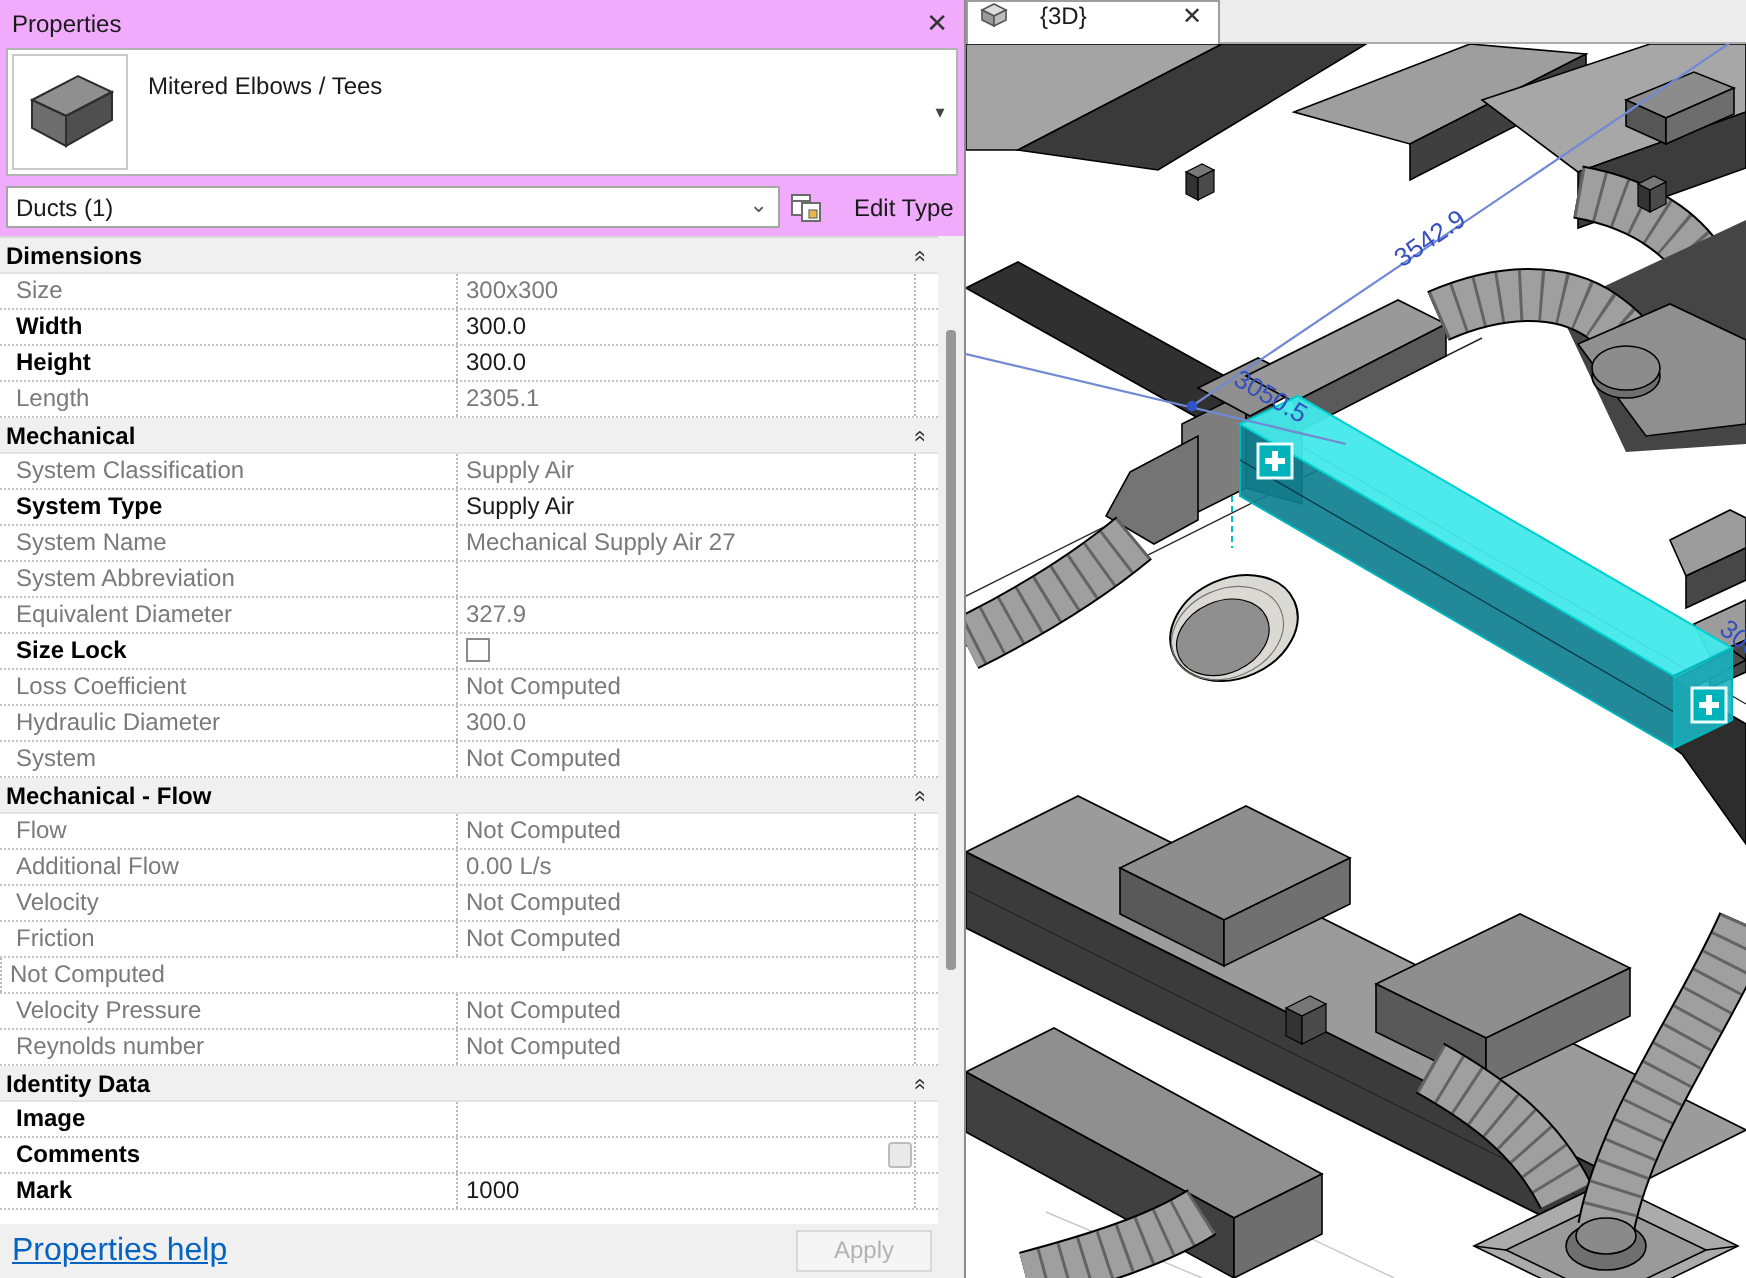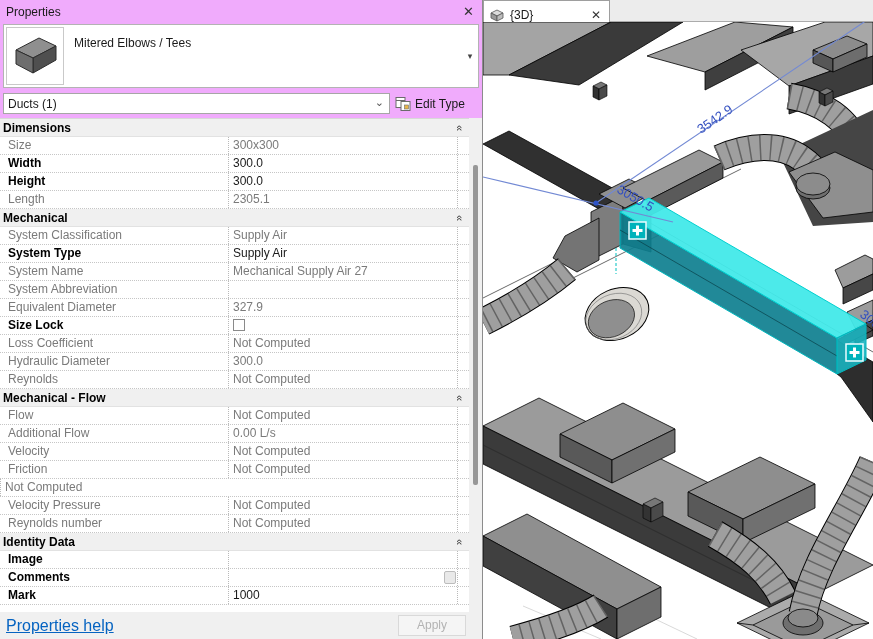--- a/index.html
+++ b/index.html
@@ -11,21 +11,21 @@
   .props { width:483px; height:639px; background:#f0abfc; border-right:1px solid #8c8c8c; position:relative; flex:none; }
   .props-header { height:23px; display:flex; align-items:center; justify-content:space-between; padding:0 8px 0 6px; font-size:12px; color:#1a1a1a; }
   .close-x { font-size:13px; color:#333; cursor:pointer; }
   .type-box { margin:1px 3px 0 3px; height:64px; background:#fff; border:1px solid #b3b3b3; display:flex; align-items:stretch; }
   .type-preview { width:58px; margin:2px; border:1px solid #c9c9c9; background:#fff; flex:none; display:flex; align-items:center; justify-content:center; }
   .type-text { flex:1; padding:10px 0 0 8px; font-size:12px; color:#1a1a1a; line-height:16px; }
   .type-arrow { width:16px; display:flex; align-items:center; justify-content:center; font-size:9px; color:#444; }
   .combo-row { display:flex; margin:5px 3px 0 3px; height:21px; }
   .combo { flex:1; background:#fff; border:1px solid #a6a6a6; font-size:12px; color:#1a1a1a; display:flex; align-items:center; padding:0 4px; position:relative; }
   .combo .chevron { position:absolute; right:5px; top:2px; color:#555; font-size:11px; }
-  .edit-type-btn { width:86px; margin-left:3px; display:flex; align-items:center; gap:4px; font-size:12px; color:#1a1a1a; padding-left:2px; cursor:pointer; }
+  .edit-type-btn { width:86px; margin-left:3px; display:flex; align-items:center; gap:16px; font-size:12px; color:#1a1a1a; padding-left:2px; cursor:pointer; }
 
   .grid-wrap { position:absolute; left:0; right:13px; top:118px; height:494px; background:#fff; border-top:1px solid #d8d8d8; overflow:hidden; }
   .psection { height:18px; background:#f0f0f0; display:flex; align-items:center; justify-content:space-between; padding:0 6px 0 3px; border-bottom:1px solid #e2e2e2; }
   .pstitle { font-size:12px; font-weight:bold; color:#000; }
   .chev { display:inline-block; transform:rotate(90deg); font-size:11px; color:#333; line-height:10px; }
   .prow { height:18px; display:flex; border-bottom:1px dotted #c6c6c6; background:#fff; }
   .plabel { width:228px; flex:none; font-size:12px; color:#7a7a7a; line-height:17px; padding-left:8px; white-space:nowrap; overflow:hidden; }
   .pvalue { flex:1; font-size:12px; color:#7a7a7a; line-height:17px; padding-left:4px; border-left:1px dotted #b9b9b9; white-space:nowrap; overflow:hidden; position:relative; }
   .pspare { width:12px; flex:none; border-left:1px dotted #b9b9b9; }
   .prow.editable .plabel { color:#000; font-weight:bold; }
@@ -36,21 +36,21 @@
   .scrollbar { position:absolute; right:0; top:118px; width:13px; height:494px; background:#f0f0f0; }
   .thumb { position:absolute; left:4px; width:5px; top:47px; height:320px; background:#979797; border-radius:2px; }
 
   .props-footer { position:absolute; left:0; right:0; bottom:0; height:27px; background:#f0f0f0; display:flex; align-items:center; justify-content:space-between; padding:0 16px 0 6px; }
   .help-link { font-size:16px; color:#0563c1; text-decoration:underline; cursor:pointer;text-align:right; }
   .apply-btn { width:68px; height:21px; background:#f5f5f5; border:1px solid #d9d9d9; color:#b3b3b3; font-size:12px; text-align:center; line-height:19px; }
 
   
   .viewpane { flex:1; display:flex; flex-direction:column; background:#fff; }
   .tabbar { height:22px; background:#ececec; border-bottom:1px solid #ababab; display:flex; align-items:flex-end; }
-  .tab { height:22px; margin-bottom:-1px; width:127px; background:#fff; border:1px solid #9e9e9e; border-bottom:none; display:flex; align-items:flex-end; gap:6px; padding:0 6px; }
+  .tab { height:22px; margin-bottom:-1px; width:127px; background:#fff; border:1px solid #9e9e9e; border-bottom:none; display:flex; align-items:flex-start; gap:16px; padding:0 6px; }
   .tab-label { font-size:12px; color:#1a1a1a; flex:1; }
   .tab-close { font-size:12px; color:#333; cursor:pointer; padding-right:2px; }
   .canvas { flex:1; position:relative; overflow:hidden; }
   svg text.dim { font-family:"Liberation Sans", sans-serif; font-size:13px; fill:#3450c0; }
 </style>
 </head>
 <body>
 
 <div class="app">
 
@@ -153,21 +153,21 @@
           <div class="plabel">Loss Coefficient</div>
           <div class="pvalue">Not Computed</div>
           <div class="pspare"></div>
         </div>
         <div class="prow">
           <div class="plabel">Hydraulic Diameter</div>
           <div class="pvalue">300.0</div>
           <div class="pspare"></div>
         </div>
         <div class="prow">
-          <div class="plabel">Reynolds</div>
+          <div class="plabel">System</div>
           <div class="pvalue">Not Computed</div>
           <div class="pspare"></div>
         </div>
         <div class="psection">
           <span class="pstitle">Mechanical - Flow</span>
           <span class="chev">«</span>
         </div>
         <div class="prow">
           <div class="plabel">Flow</div>
           <div class="pvalue">Not Computed</div>

